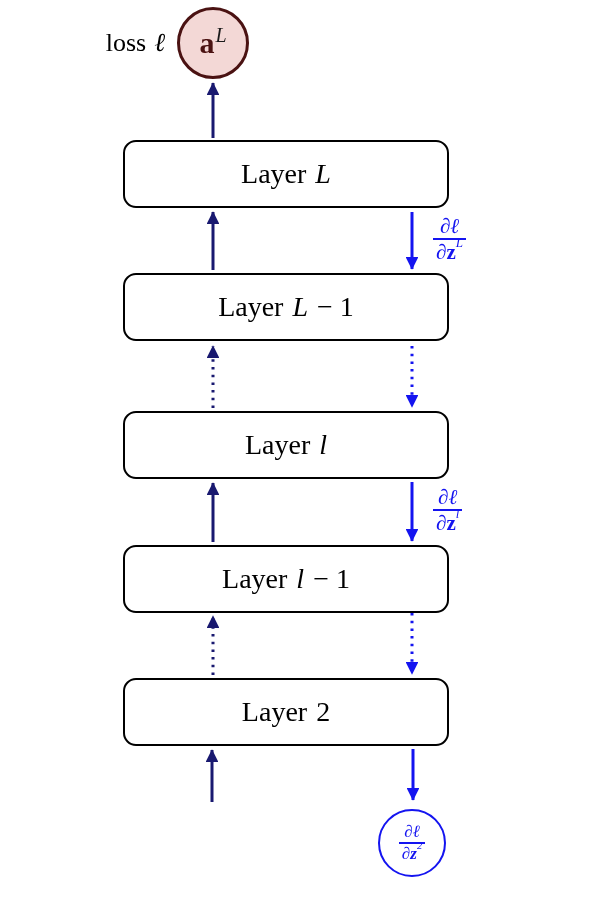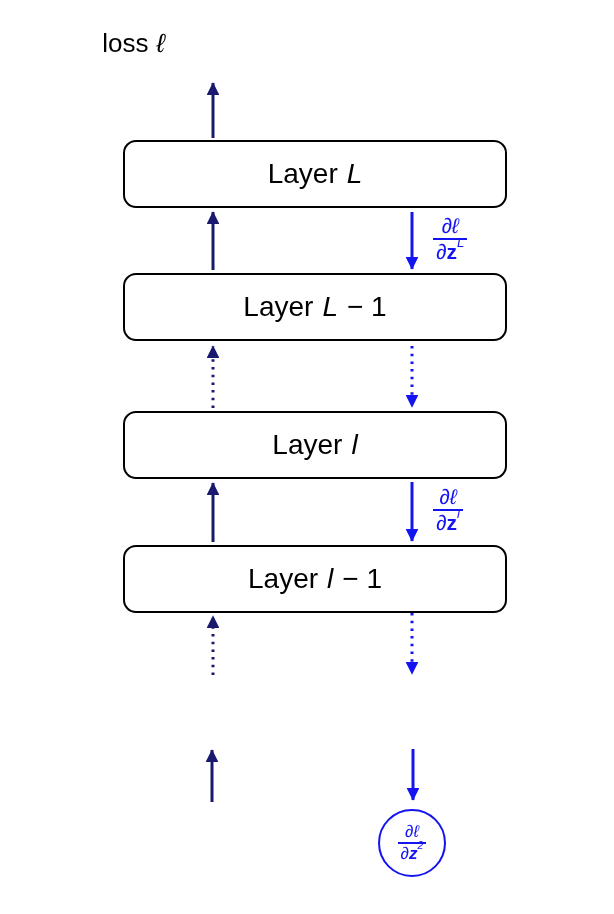--- a/index.html
+++ b/index.html
@@ -9,33 +9,33 @@
     --loss-fill:#f3d8d6;
     --loss-border:#4a1212;
     --input-fill:#d0e8ca;
     --input-border:#1d4b1d;
     --text:#000000;
     --background:#ffffff;
   }
   html,body{margin:0;padding:0;background:var(--background);}
   .canvas{
     position:relative;width:614px;height:914px;background:var(--background);
-    font-family:Liberation Sans, sans-serif;color:var(--text);
+    font-family:Liberation Serif, serif;color:var(--text);
     overflow:hidden;
   }
   svg.arrows{position:absolute;left:0;top:0;}
   svg.arrows line{stroke-width:3;fill:none;}
   svg.arrows line.up{stroke:var(--navy,#191970);}
   svg.arrows line.down{stroke:var(--blue,#1414f0);}
   svg.arrows line.dot{stroke-dasharray:2.5 5.2;}
   .fill-navy{fill:var(--navy,#191970);}
   .fill-blue{fill:var(--blue,#1414f0);}
 
   .layer-box{
-    position:absolute;left:123px;width:384px;height:68px;box-sizing:border-box;
+    position:absolute;left:123px;width:326px;height:68px;box-sizing:border-box;
     background:#fff;border:2.5px solid var(--box-border,#000);border-radius:13px;
     display:flex;align-items:center;justify-content:center;
     font-size:28px;color:var(--text);
   }
   .layer-box .lbl{white-space:nowrap;}
   .mvar{font-style:italic;margin-left:9px;}
   .mnum{margin-left:9px;}
   .tail{margin-left:9px;}
 
   .side-label{
@@ -106,37 +106,45 @@
     <line class="down dot" x1="412" y1="613" x2="412" y2="674" marker-end="url(#mBlue)"></line>
 
     <line class="up" x1="212" y1="802" x2="212" y2="750" marker-end="url(#mNavy)"></line>
     <line class="down" x1="413" y1="749" x2="413" y2="800" marker-end="url(#mBlue)"></line>
   </svg>
 
   <div class="side-label" style="right:449px;top:28px;">
     <span>loss</span><span class="ml">ℓ</span>
   </div>
 
+  <div class="node node-loss">
+    <span class="node-inner">
+      <span class="nvar">a</span><span class="nsup">L</span>
+    </span>
+  </div>
 
   <div class="layer-box" style="top:140px;">
     <span class="lbl"><span>Layer</span><span class="mvar">L</span></span>
   </div>
 
   <div class="layer-box" style="top:273px;">
     <span class="lbl"><span>Layer</span><span class="mvar">L</span><span class="tail">− 1</span></span>
   </div>
 
   <div class="layer-box" style="top:411px;">
     <span class="lbl"><span>Layer</span><span class="mvar">l</span></span>
   </div>
 
   <div class="layer-box" style="top:545px;">
     <span class="lbl"><span>Layer</span><span class="mvar">l</span><span class="tail">− 1</span></span>
   </div>
 
+  <div class="layer-box" style="top:678px;">
+    <span class="lbl"><span>Layer</span><span class="mnum">2</span></span>
+  </div>
 
   <div class="frac side-frac frac-pos-L">
     <span class="num">∂ℓ</span>
     <span class="den"><span>∂</span><b>z</b><sup>L</sup></span>
   </div>
 
   <div class="frac side-frac frac-pos-l">
     <span class="num">∂ℓ</span>
     <span class="den"><span>∂</span><b>z</b><sup>l</sup></span>
   </div>

